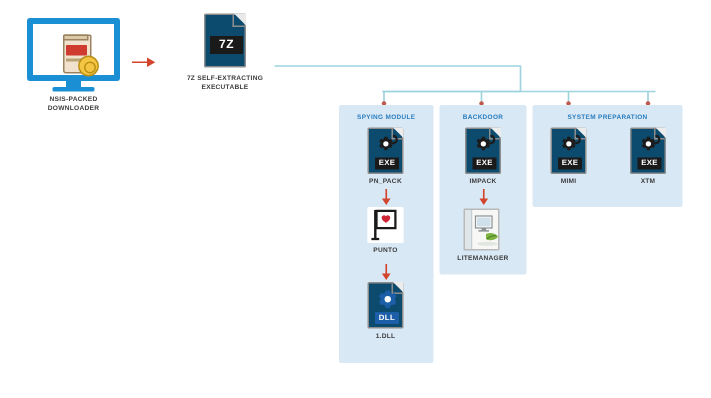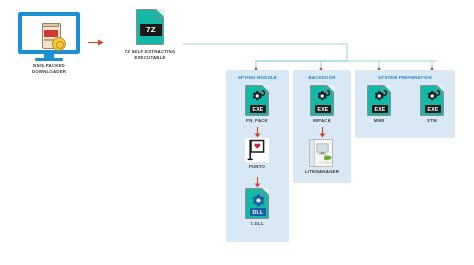--- a/index.html
+++ b/index.html
@@ -141,21 +141,21 @@
     position: absolute;
     left: 88px;
     top: 33px;
     width: 16px;
     height: 9px;
   }
 
   
   .file-icon {
     position: relative;
-    background: #14b8a6;
+    background: #0c4a6e;
     border: 0.8px solid #8d8d8d;
     box-sizing: border-box;
   }
   .file-icon .fold {
     position: absolute;
     right: -0.8px;
     top: -0.8px;
     width: 0;
     height: 0;
     border-style: solid;

